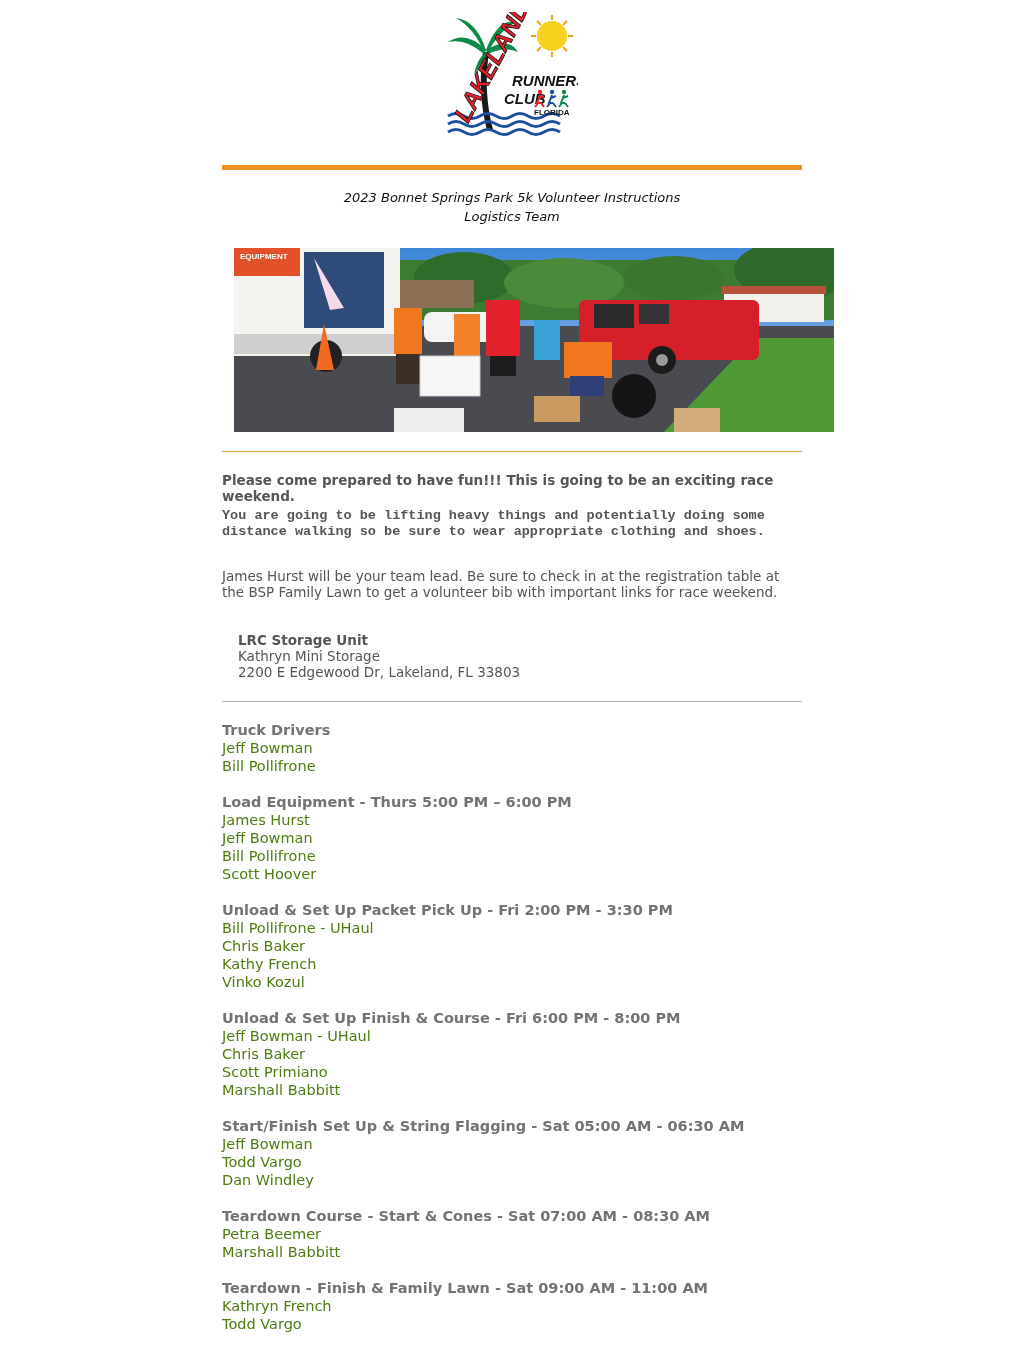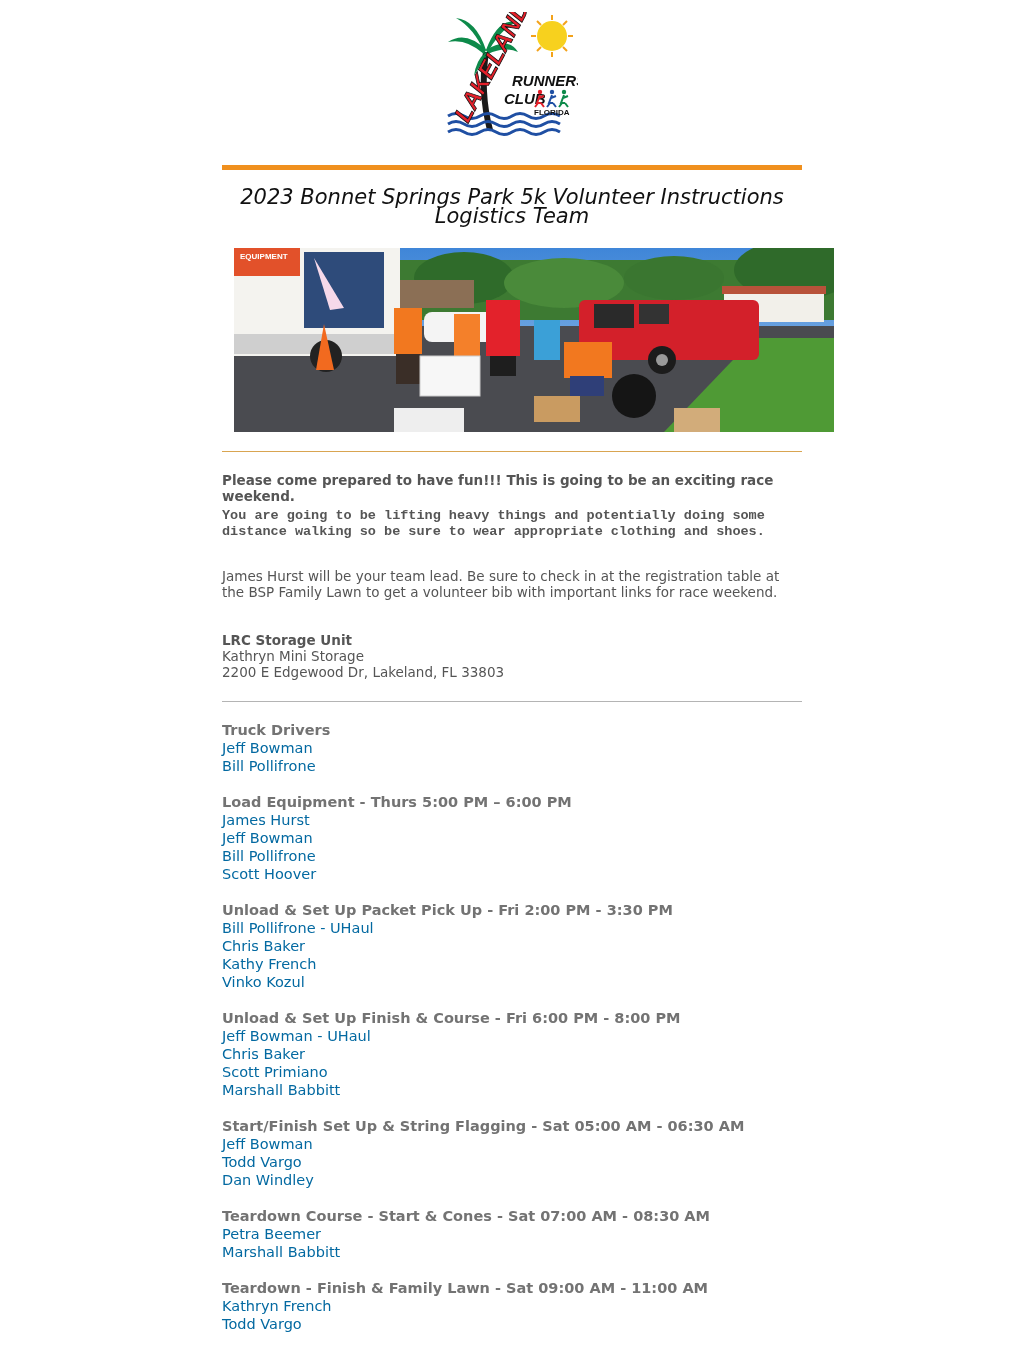--- a/index.html
+++ b/index.html
@@ -1,28 +1,28 @@
 <!DOCTYPE html>
 <html><head>
   <meta charset="utf-8">
   <style>
     html, body { margin: 0; padding: 0; background: #ffffff; }
     body { width: 1024px; height: 1367px; overflow: hidden; position: relative; font-family: "DejaVu Sans", sans-serif; }
     .logo { position: absolute; left: 446px; top: 12px; width: 132px; height: 126px; }
     .rule-orange { position: absolute; left: 222px; top: 165px; width: 580px; height: 5px; background: #f0901e; }
-    .title { position: absolute; left: 212px; top: 188px; width: 600px; text-align: center; font-style: italic; font-size: 21px; line-height: 19px; color: #111; }
+    .title { position: absolute; left: 212px; top: 188px; width: 600px; text-align: center; font-style: italic; font-size: 13px; line-height: 19px; color: #111; }
     .photo { position: absolute; left: 212px; top: 248px; width: 600px; height: 184px; overflow: hidden; padding-left: 22px; }
     .rule-thin-orange { position: absolute; left: 222px; top: 451px; width: 580px; height: 1px; background: #d9a551; }
     .body-text { position: absolute; left: 222px; width: 580px; font-size: 13.5px; line-height: 16px; color: #555; }
     .bold { font-weight: bold; color: #555; }
     .rule-gray { position: absolute; left: 222px; top: 701px; width: 580px; height: 1px; background: #b4b4b4; }
     .sched { position: absolute; left: 222px; top: 721px; width: 580px; font-size: 14.5px; line-height: 18px; color: #444; }
     .group { margin-bottom: 18px; }
     .group-title { color: #737373; font-weight: bold; font-size: 14.5px; }
-    .name { color: #0369a1; }
+    .name { color: #4d7c0f; }
   </style>
 </head>
 <body>
 
 <div class="logo">
   <svg width="132" height="126" viewBox="0 0 132 126">
 
     <g>
       <circle cx="106" cy="24" r="15" fill="#f7d11e"></circle>
       <g stroke="#f3a21a" stroke-width="2">
@@ -137,21 +137,21 @@
 
 <div class="rule-thin-orange"></div>
 
 <div class="body-text" style="top:472px;">
   <span class="bold">Please come prepared to have fun!!! This is going to be an exciting race weekend.</span>
 </div>
 <div class="body-text" style="top:508px;font-family:Liberation Mono, monospace;">
   <span class="bold">You are going to be lifting heavy things and potentially doing some distance walking so be sure to wear appropriate clothing and shoes.</span>
 </div>
 <div class="body-text" style="top:568px;">James Hurst will be your team lead. Be sure to check in at the registration table at the BSP Family Lawn to get a volunteer bib with important links for race weekend.</div>
-<div class="body-text" style="top:632px;">
+<div class="body-text" style="top:632px;margin-left:16px;">
   <div class="bold">LRC Storage Unit</div>
   <div>Kathryn Mini Storage</div>
   <div>2200 E Edgewood Dr, Lakeland, FL 33803</div>
 </div>
 
 <div class="rule-gray"></div>
 
 <div class="sched">
   <div class="group">
     <div class="group-title">Truck Drivers</div>

